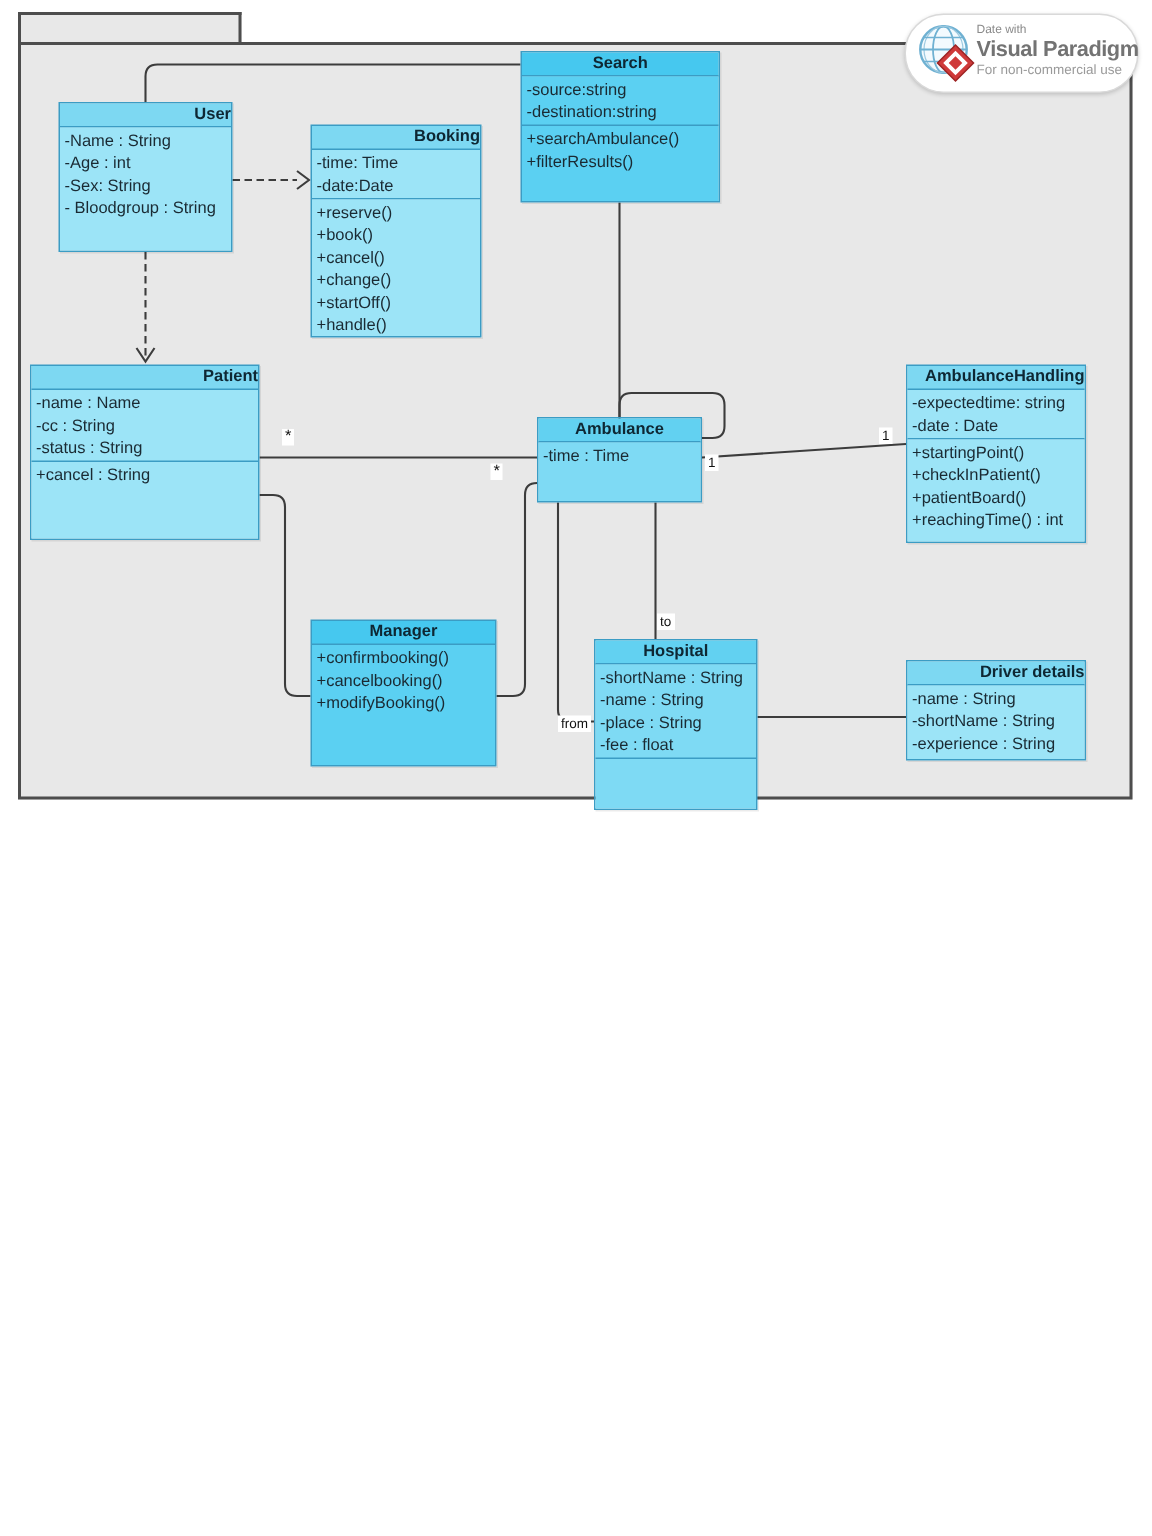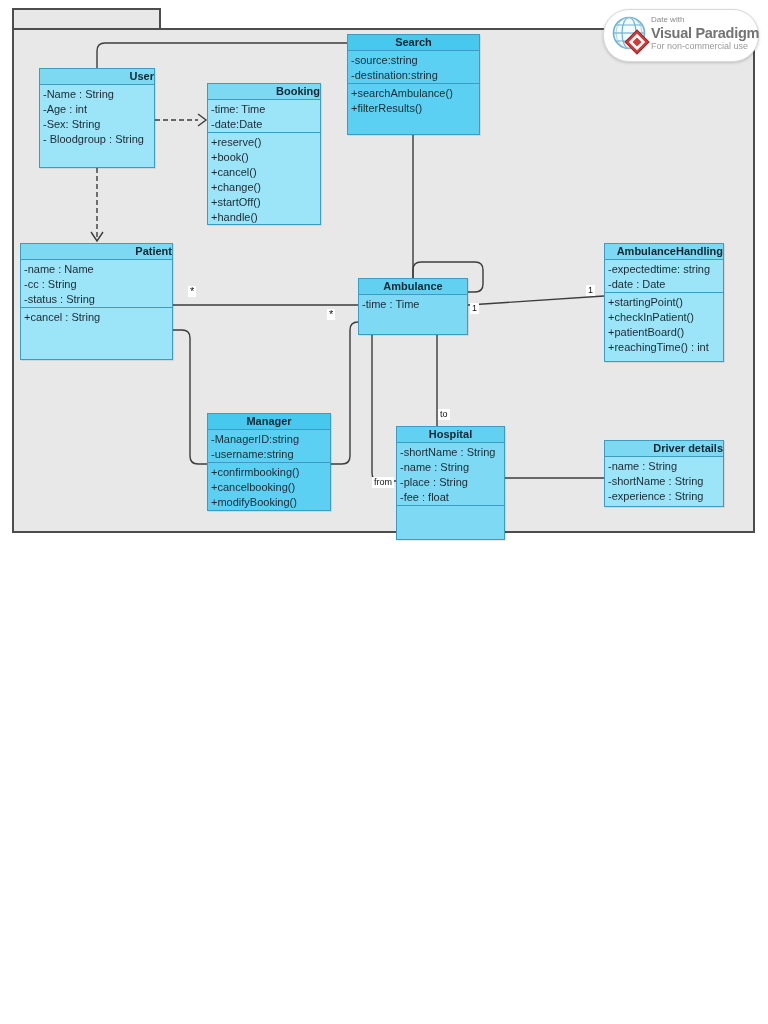--- a/index.html
+++ b/index.html
@@ -139,24 +139,20 @@
     <div class="cls-sec">
       <div class="m">+startingPoint()</div>
       <div class="m">+checkInPatient()</div>
       <div class="m">+patientBoard()</div>
       <div class="m">+reachingTime() : int</div>
     </div>
   </div>
 
   <div class="cls dark" style="left:207px;top:413px;width:124px;height:98px">
     <div class="cls-title">Manager</div>
-    <div class="cls-sec">
-      <div class="m">-ManagerID:string</div>
-      <div class="m">-username:string</div>
-    </div>
     <div class="cls-sec">
       <div class="m">+confirmbooking()</div>
       <div class="m">+cancelbooking()</div>
       <div class="m">+modifyBooking()</div>
     </div>
   </div>
 
   <div class="cls medium" style="left:396px;top:426px;width:109px;height:114px">
     <div class="cls-title">Hospital</div>
     <div class="cls-sec">

